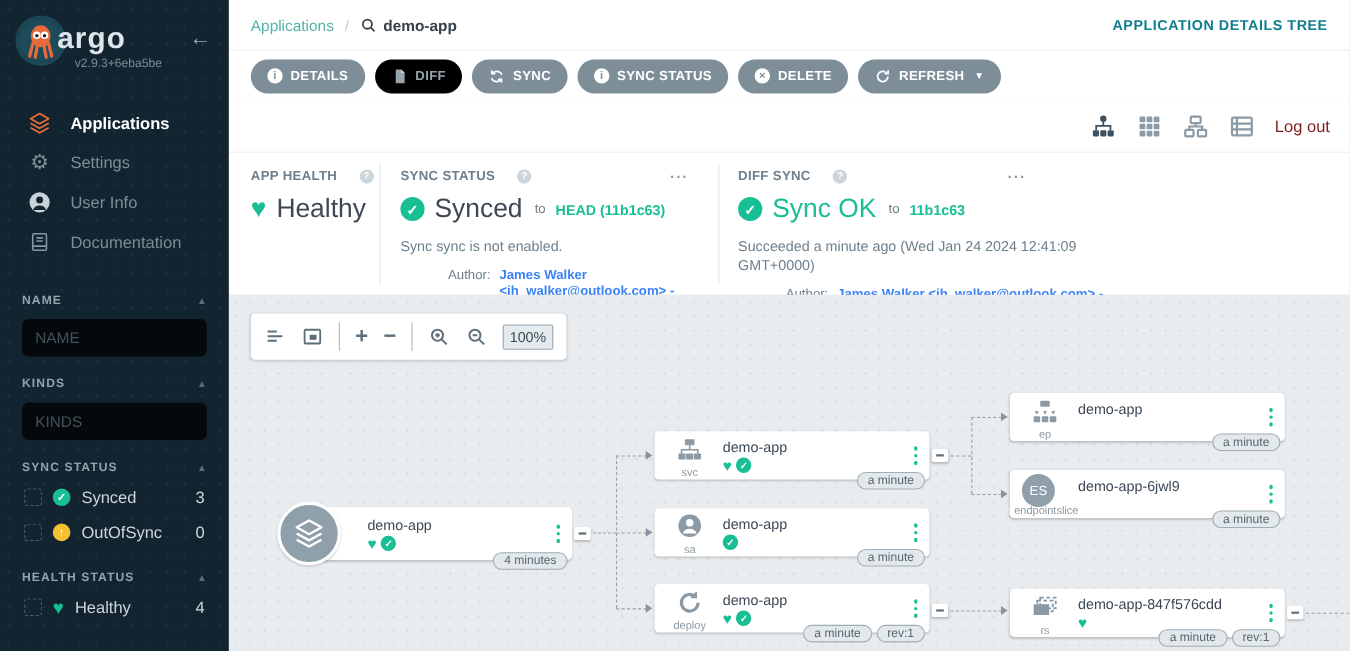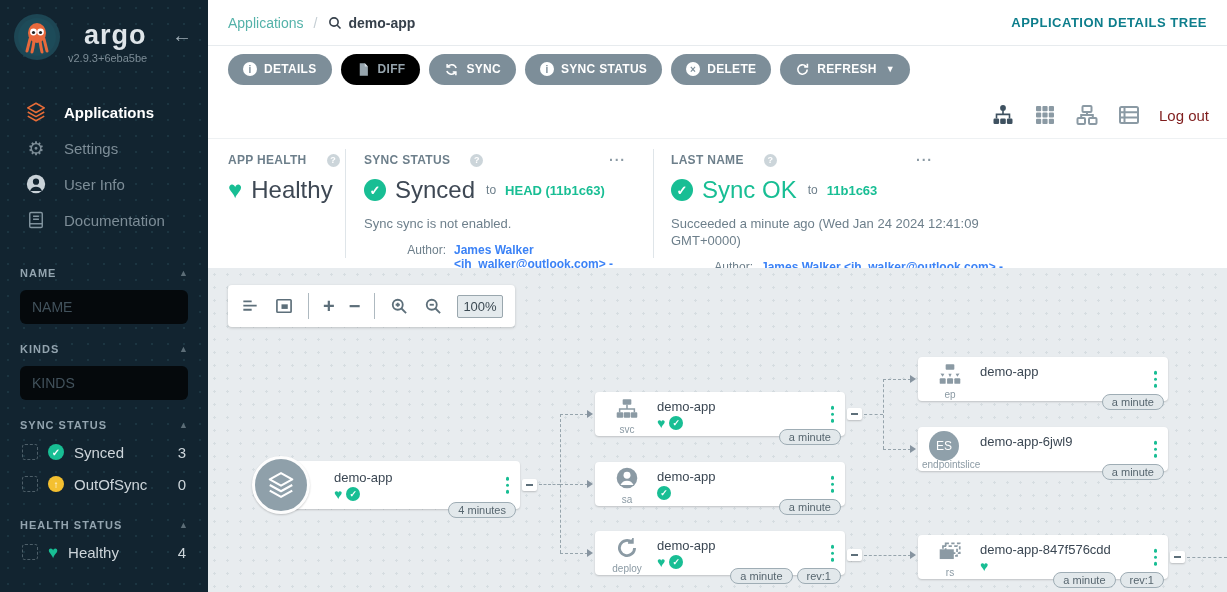--- a/index.html
+++ b/index.html
@@ -8,21 +8,21 @@
   .app { position:relative; width:1227px; height:592px; }
 
   
   .sidebar { position:absolute; left:0; top:0; width:208px; height:592px;
     background:#122430;
     background-image:radial-gradient(circle, #1c3541 1px, transparent 1.2px);
     background-size:16px 16px; color:#8496a1; overflow:hidden; z-index:5; }
   .logo-row { position:relative; padding:16px 0 0 16px; height:78px; }
   .logo-badge { position:absolute; left:14px; top:14px; width:46px; height:46px;
     border-radius:50%; background:#1d4654; display:grid; place-items:center; }
-  .wordmark { position:absolute; left:84px; top:22px; color:#dfe5e9; font-size:27px;
+  .wordmark { position:absolute; left:52px; top:22px; color:#dfe5e9; font-size:27px;
     font-weight:bold; letter-spacing:1px; line-height:1; }
   .version { position:absolute; left:68px; top:52px; font-size:11px; color:#7c8c96; }
   .collapse-arrow { position:absolute; right:16px; top:24px; font-size:20px;
     color:#9fadb6; cursor:pointer; }
   .nav { margin-top:16px; }
   .nav-item { display:flex; align-items:center; height:36px; padding-left:24px;
     gap:16px; font-size:15px; color:#7d8d97; cursor:pointer; }
   .nav-item.active { color:#ffffff; font-weight:bold; }
   .nav-ico { width:24px; height:24px; display:grid; place-items:center; }
   .nav-item.active .nav-ico { color:#e96d38; }
@@ -400,21 +400,21 @@
           <span class="ac-label">Comment:</span>
           <span class="ac-value">add namespace</span>
         </div>
       </div>
 
       <div class="sdivider"></div>
 
       <div class="spanel p3">
         <div class="sp-hwrap">
             <div class="sp-header" style="flex:1">
-          <span class="sp-label">LAST NAME</span>
+          <span class="sp-label">DIFF SYNC</span>
           <span class="help-dot">?</span>
           <span class="sp-ellipsis">···</span>
         </div>
           </div>
         <div class="sp-value-row">
           <span class="disc green s22">✓</span>
           <span class="big-value green">Sync OK</span>
           <span class="to-label">to</span>
           <span class="target-link">11b1c63</span>
         </div>

